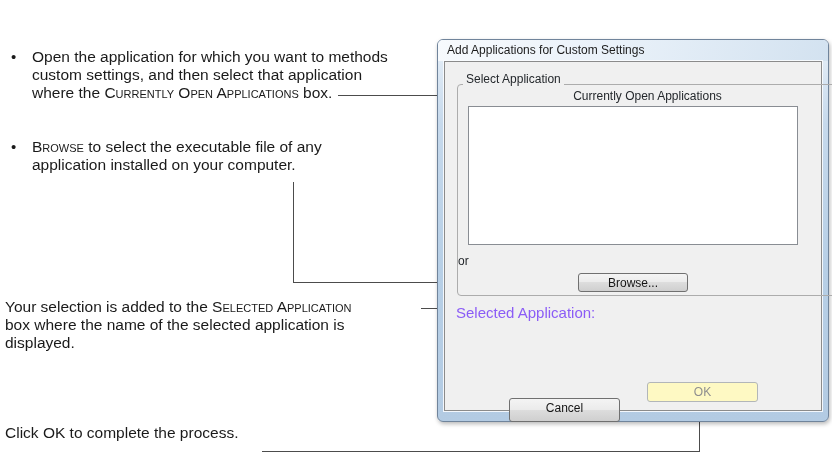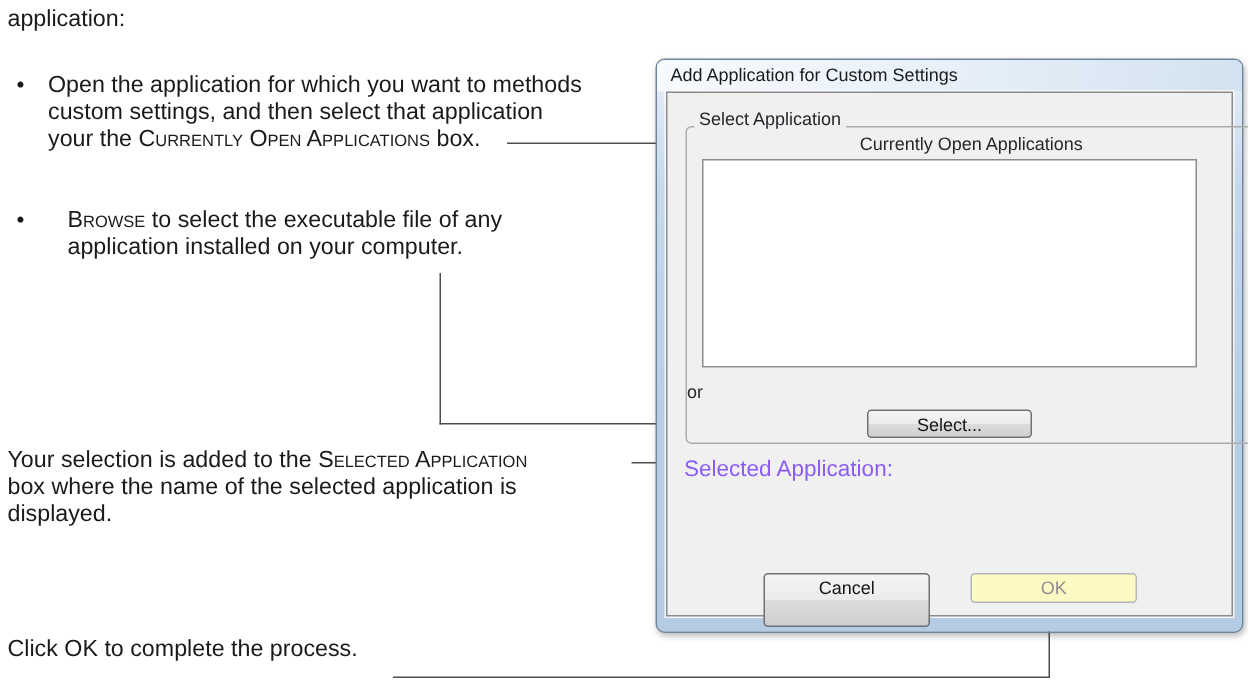--- a/index.html
+++ b/index.html
@@ -56,42 +56,41 @@
     position:absolute; left:0; right:0; top:169px; 
     font-size:12px; color:#24282c;
   }
   .btn {
     position:absolute; font-size:12px; color:#151515; text-align:center;
     border:1px solid #707070; border-radius:3px;
     background:linear-gradient(180deg,#f4f4f4 0%,#ebebeb 49%,#dddddd 50%,#cfcfcf 100%);
   }
   .browse-btn { left:120px; top:188px; width:110px; height:19px; line-height:18px; }
   .selected-label { position:absolute; left:11px; top:242px; font-size:15px; color:#8b5cf6; white-space:nowrap; }
-  .cancel-btn { left:64px; top:320px; width:111px; height:36px; line-height:19px; }
+  .cancel-btn { left:64px; top:336px; width:111px; height:24px; line-height:19px; }
   .ok-btn {
     left:202px; top:320px; width:111px; height:20px; line-height:19px;
     border-color:#b2b6b9; background:#fef9c3; color:#8f8f8f;
   }
 </style>
 </head>
 <body>
 
 <div class="para" style="left:5px; top:4px;">
-    <div class="tline"><span>application:</span></div>
   </div>
 
 <span class="bullet-glyph" style="left:11px; top:48px;">•</span>
 <div class="para" style="left:32px; top:48px;">
     <div class="tline"><span>Open the application for which you want to methods</span></div>
     <div class="tline"><span>custom settings, and then select that application</span></div>
-    <div class="tline"><span>your the </span><span class="sc">Currently Open Applications</span><span> box.</span></div>
+    <div class="tline"><span>where the </span><span class="sc">Currently Open Applications</span><span> box.</span></div>
   </div>
 
 <span class="bullet-glyph" style="left:11px; top:138px;">•</span>
-<div class="para" style="left:32px; top:138px;margin-left:13px;">
+<div class="para" style="left:32px; top:138px;">
     <div class="tline"><span class="sc">Browse</span><span> to select the executable file of any</span></div>
     <div class="tline"><span>application installed on your computer.</span></div>
   </div>
 
 <div class="para" style="left:5px; top:298px;">
     <div class="tline"><span>Your selection is added to the </span><span class="sc">Selected Application</span></div>
     <div class="tline"><span>box where the name of the selected application is</span></div>
     <div class="tline"><span>displayed.</span></div>
   </div>
 
@@ -101,31 +100,31 @@
 
 <div class="callout h" style="left:338px; top:95px;  width:201px;"></div>
 <div class="callout v" style="left:293px; top:182px; height:101px;"></div>
 <div class="callout h" style="left:293px; top:282px; width:285px;"></div>
 <div class="callout h" style="left:421px; top:308px; width:24px;"></div>
 <div class="callout v" style="left:699px; top:402px; height:50px;"></div>
 <div class="callout h" style="left:262px; top:451px; width:438px;"></div>
 
 <div class="dialog">
   <div class="titlebar">
-    <span>Add Application for Custom Settings</span>
+    <span>Add Applications for Custom Settings</span>
   </div>
 
   <div class="dlg-body">
 
     <div class="groupbox">
       <span class="group-label">Select Application</span>
       <div class="list-title">Currently Open Applications</div>
       <div class="listbox"></div>
       <div class="or-label">or</div>
-      <div class="btn browse-btn">Select...</div>
+      <div class="btn browse-btn">Browse...</div>
     </div>
 
     <div class="selected-label">Selected Application:</div>
 
     <div class="btn cancel-btn">Cancel</div>
     <div class="btn ok-btn" aria-disabled="true">OK</div>
   </div>
 </div>
 
 </body></html>

